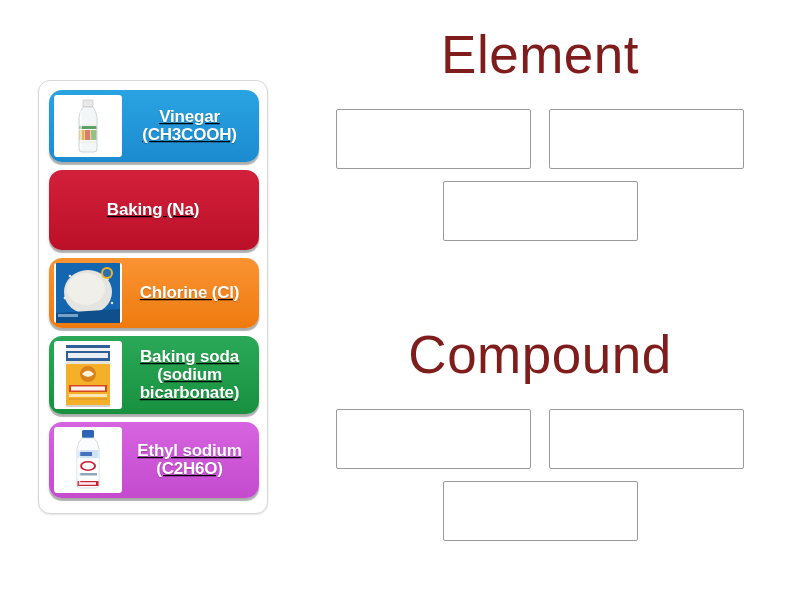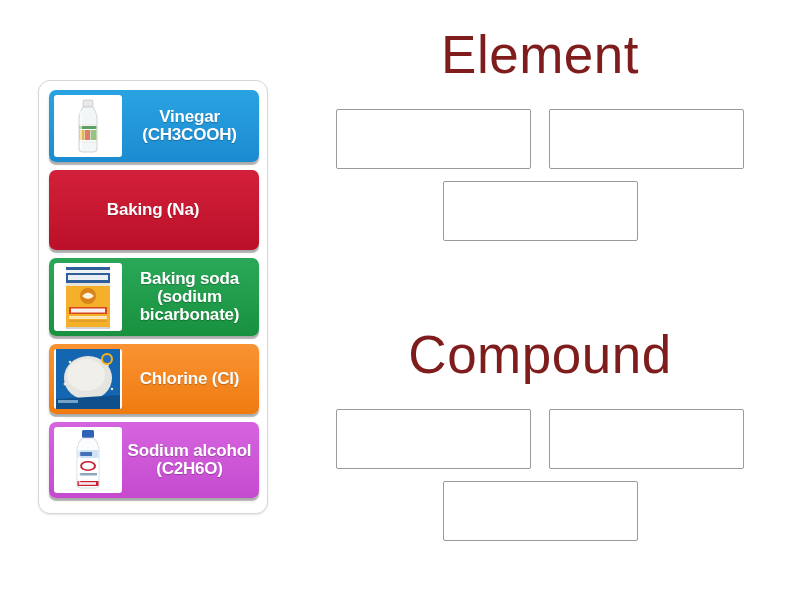--- a/index.html
+++ b/index.html
@@ -27,27 +27,28 @@
     background: #ffffff;
     border: 1px solid #d6d6d6;
     border-radius: 12px;
     box-shadow: 0 1px 2px rgba(0,0,0,0.10);
     padding: 9px 10px;
   }
   .item-card {
     position: relative;
     box-sizing: border-box;
     width: 210px;
-    border-radius: 7px;
+    border-radius: 13px;
     margin-bottom: 8px;
     display: flex;
     align-items: stretch;
     overflow: hidden;
     cursor: grab;
     box-shadow: 0 3px 0 rgba(0,0,0,0.22), 0 2px 3px rgba(0,0,0,0.18);
+    text-decoration: underline;
   }
   .item-card:last-child { margin-bottom: 0; }
 
   .thumb-wrap {
     flex: 0 0 68px;
     margin: 5px 0 5px 5px;
     background: #ffffff;
     border-radius: 3px;
     display: flex;
     align-items: center;
@@ -133,20 +134,42 @@
           <rect x="34.5" y="35" width="5.9" height="10" fill="#6ea84e" opacity="0.7"></rect>
           <path d="M25 16 L25 54" stroke="#ffffff" stroke-width="1.6" opacity="0.75"></path>
         </g>
       </svg>
     </div>
     <div class="item-label">Vinegar (CH3COOH)</div>
   </div>
 
   <div class="item-card card-h-sodium" style="background:linear-gradient(#d3203a,#bb1029);">
     <div class="item-label">Baking (Na)</div>
+  </div>
+
+  <div class="item-card card-h-chlorine" style="background:linear-gradient(#fa9333,#ef7b10);">
+    <div class="thumb-wrap">
+      <svg width="64" height="60" viewBox="0 0 64 60" aria-hidden="true">
+        <rect x="0" y="0" width="64" height="60" fill="#1566b0"></rect>
+        <rect x="0" y="0" width="64" height="60" fill="none"></rect>
+        <ellipse cx="32" cy="29" rx="24" ry="22" fill="#e4e4e0"></ellipse>
+        <ellipse cx="30" cy="26" rx="19" ry="16" fill="#f0efe9"></ellipse>
+        <circle cx="14" cy="13" r="1.3" fill="#e9e9e4"></circle>
+        <circle cx="52" cy="16" r="1.1" fill="#e9e9e4"></circle>
+        <circle cx="9" cy="35" r="1.4" fill="#e9e9e4"></circle>
+        <circle cx="56" cy="40" r="1.2" fill="#e9e9e4"></circle>
+        <circle cx="20" cy="50" r="1.1" fill="#e9e9e4"></circle>
+        <circle cx="45" cy="53" r="1.3" fill="#e9e9e4"></circle>
+        <circle cx="51" cy="10" r="6" fill="#f2b41e"></circle>
+        <circle cx="51" cy="10" r="4" fill="#2a6fb5"></circle>
+        <path d="M0 50 L64 46 L64 60 L0 60 Z" fill="#0f4f8c"></path>
+        <rect x="2" y="51" width="20" height="3" fill="#8fb6da" opacity="0.8"></rect>
+      </svg>
+    </div>
+    <div class="item-label">Chlorine (Cl)</div>
   </div>
 
   <div class="item-card card-h-baking" style="background:linear-gradient(#2aa858,#18913f);">
     <div class="thumb-wrap">
       <svg width="64" height="68" viewBox="0 0 64 68" aria-hidden="true">
         <rect x="0" y="0" width="64" height="68" fill="#ffffff"></rect>
         <rect x="10" y="4" width="44" height="60" fill="#f3a81c"></rect>
         <rect x="10" y="4" width="44" height="16" fill="#2e5f96"></rect>
         <rect x="10" y="7" width="44" height="3" fill="#f0f2f5"></rect>
         <rect x="12" y="12" width="40" height="5" fill="#ffffff" opacity="0.9"></rect>
@@ -157,60 +180,38 @@
         <rect x="13" y="44" width="38" height="7" fill="#d8461f"></rect>
         <rect x="15" y="45.5" width="34" height="4" fill="#ffffff" opacity="0.92"></rect>
         <rect x="13" y="53" width="38" height="3" fill="#fbe6b8"></rect>
         <rect x="13" y="57" width="38" height="2" fill="#e3a02a"></rect>
         <rect x="10" y="64" width="44" height="2" fill="#d1d1d1"></rect>
       </svg>
     </div>
     <div class="item-label">Baking soda (sodium bicarbonate)</div>
   </div>
 
-  <div class="item-card card-h-chlorine" style="background:linear-gradient(#fa9333,#ef7b10);">
-    <div class="thumb-wrap">
-      <svg width="64" height="60" viewBox="0 0 64 60" aria-hidden="true">
-        <rect x="0" y="0" width="64" height="60" fill="#1566b0"></rect>
-        <rect x="0" y="0" width="64" height="60" fill="none"></rect>
-        <ellipse cx="32" cy="29" rx="24" ry="22" fill="#e4e4e0"></ellipse>
-        <ellipse cx="30" cy="26" rx="19" ry="16" fill="#f0efe9"></ellipse>
-        <circle cx="14" cy="13" r="1.3" fill="#e9e9e4"></circle>
-        <circle cx="52" cy="16" r="1.1" fill="#e9e9e4"></circle>
-        <circle cx="9" cy="35" r="1.4" fill="#e9e9e4"></circle>
-        <circle cx="56" cy="40" r="1.2" fill="#e9e9e4"></circle>
-        <circle cx="20" cy="50" r="1.1" fill="#e9e9e4"></circle>
-        <circle cx="45" cy="53" r="1.3" fill="#e9e9e4"></circle>
-        <circle cx="51" cy="10" r="6" fill="#f2b41e"></circle>
-        <circle cx="51" cy="10" r="4" fill="#2a6fb5"></circle>
-        <path d="M0 50 L64 46 L64 60 L0 60 Z" fill="#0f4f8c"></path>
-        <rect x="2" y="51" width="20" height="3" fill="#8fb6da" opacity="0.8"></rect>
-      </svg>
-    </div>
-    <div class="item-label">Chlorine (Cl)</div>
-  </div>
-
   <div class="item-card card-h-ethyl" style="background:linear-gradient(#d664e0,#c44ace);">
     <div class="thumb-wrap">
       <svg width="64" height="66" viewBox="0 0 64 66" aria-hidden="true">
         <rect x="0" y="0" width="64" height="66" fill="#ffffff"></rect>
         <rect x="26" y="3" width="12" height="8" rx="1.5" fill="#2f63b8"></rect>
         <path d="M26 11 Q22 15 21 22 L21 58 Q21 61 24 61 L40 61 Q43 61 43 58 L43 22 Q42 15 38 11 Z" fill="#fbfcfd" stroke="#c9d3dc" stroke-width="0.8"></path>
         <rect x="21.5" y="22" width="21" height="30" fill="#ffffff"></rect>
         <rect x="21.5" y="23" width="21" height="8" fill="#cfe3f4"></rect>
         <rect x="23" y="25" width="13" height="4" fill="#2b5fae" opacity="0.85"></rect>
         <ellipse cx="32" cy="39" rx="8" ry="5" fill="#c62033"></ellipse>
         <ellipse cx="32" cy="39" rx="6" ry="3.4" fill="#ffffff"></ellipse>
         <rect x="23" y="46" width="18" height="2.5" fill="#8fa7bd"></rect>
         <rect x="21.5" y="54" width="21" height="5" fill="#c62033"></rect>
         <rect x="24" y="55.2" width="16" height="2.6" fill="#ffffff" opacity="0.9"></rect>
         <path d="M23.5 16 L23.5 58" stroke="#ffffff" stroke-width="1.5" opacity="0.8"></path>
       </svg>
     </div>
-    <div class="item-label">Sodium alcohol (C2H6O)</div>
+    <div class="item-label">Ethyl sodium (C2H6O)</div>
   </div>
 
 </div>
 
 <div class="group" id="group-element">
   <div class="group-title">Element</div>
   <div class="zone-row row-1">
     <div class="drop-zone"></div>
     <div class="drop-zone"></div>
   </div>

